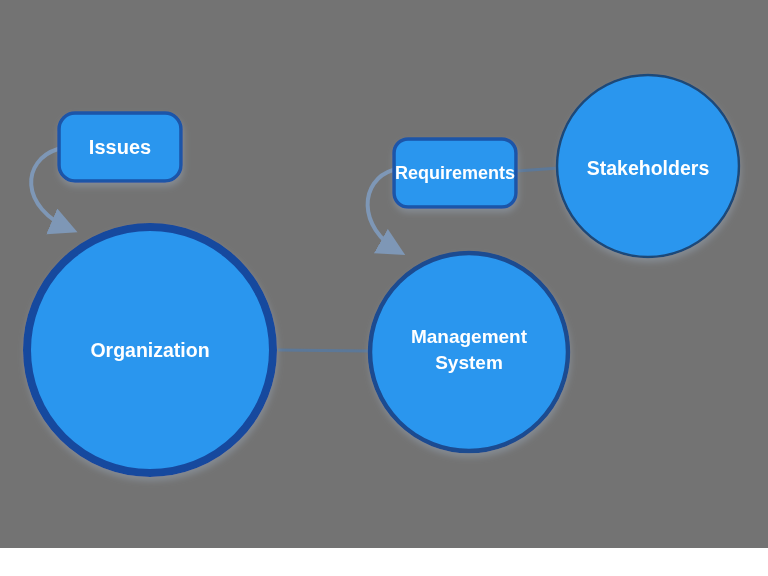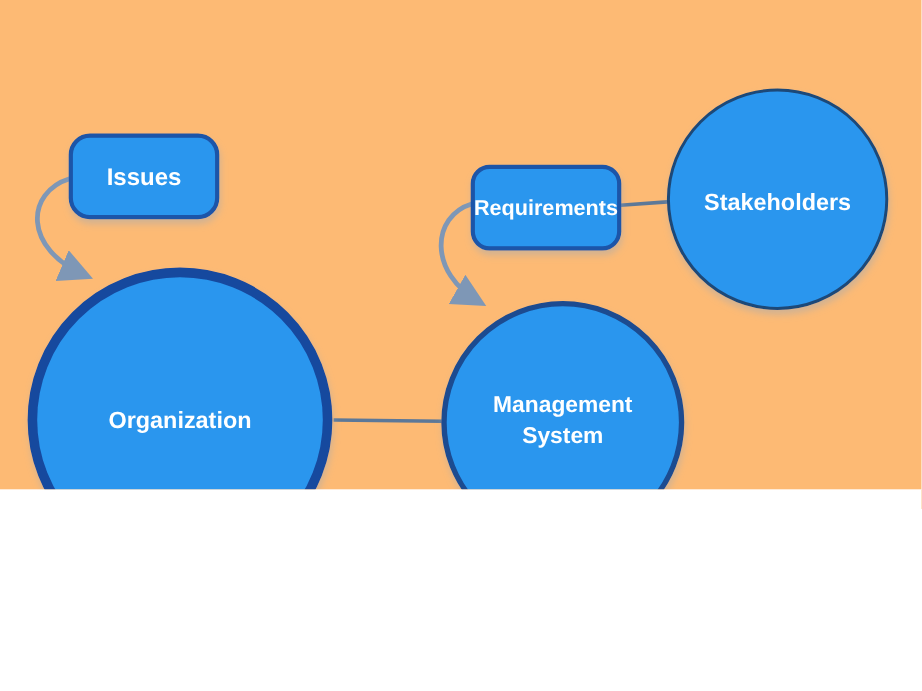--- a/index.html
+++ b/index.html
@@ -3,22 +3,22 @@
 <meta charset="utf-8">
 <style>
   html, body {
     margin: 0;
     padding: 0;
     background: #ffffff;
   }
   .stage {
     position: relative;
     width: 768px;
-    height: 408px;
-    background: #fdba74;
+    height: 548px;
+    background: #737373;
     overflow: hidden;
     font-family: "Liberation Sans", sans-serif;
   }
   svg { display: block; }
 
   .node-fill      { fill: #2B96EE; }
   .org-circle     { stroke: #17499E; stroke-width: 8; }
   .mgmt-circle    { stroke: #1B4B90; stroke-width: 4.5; }
   .stak-circle    { stroke: #1F4878; stroke-width: 2.5; }
   .node-box       { stroke: #1C54A8; stroke-width: 3.5; }

